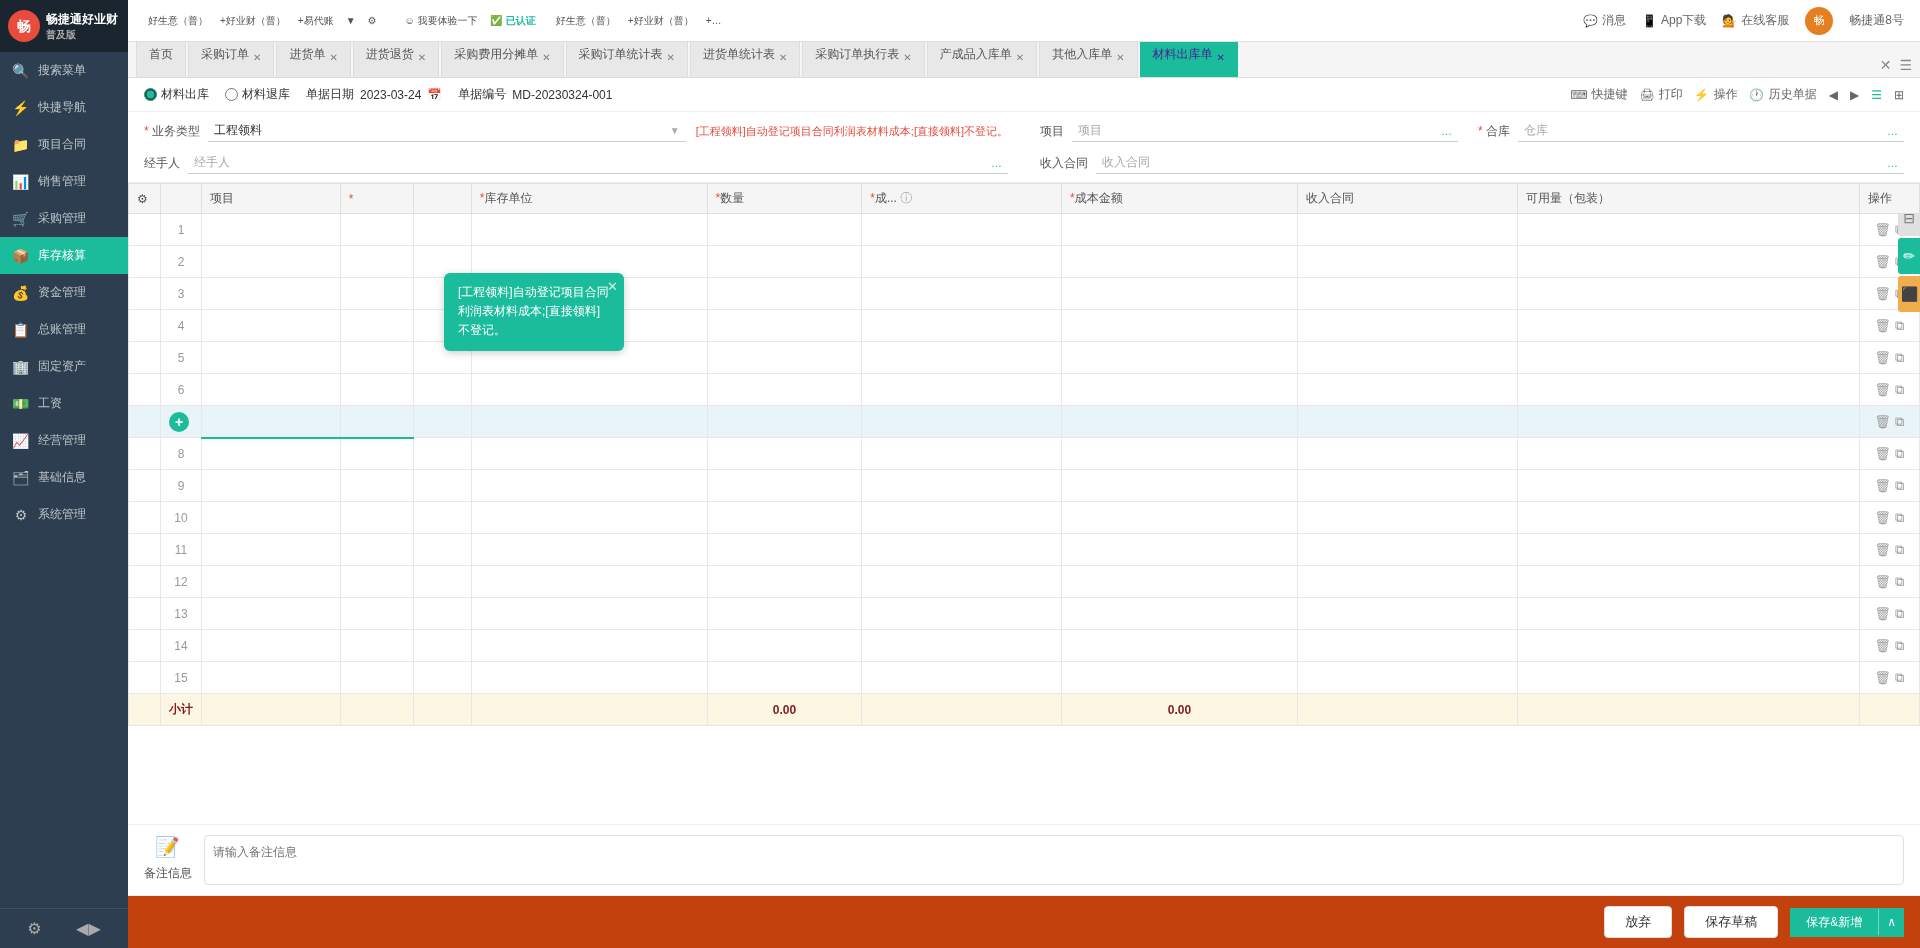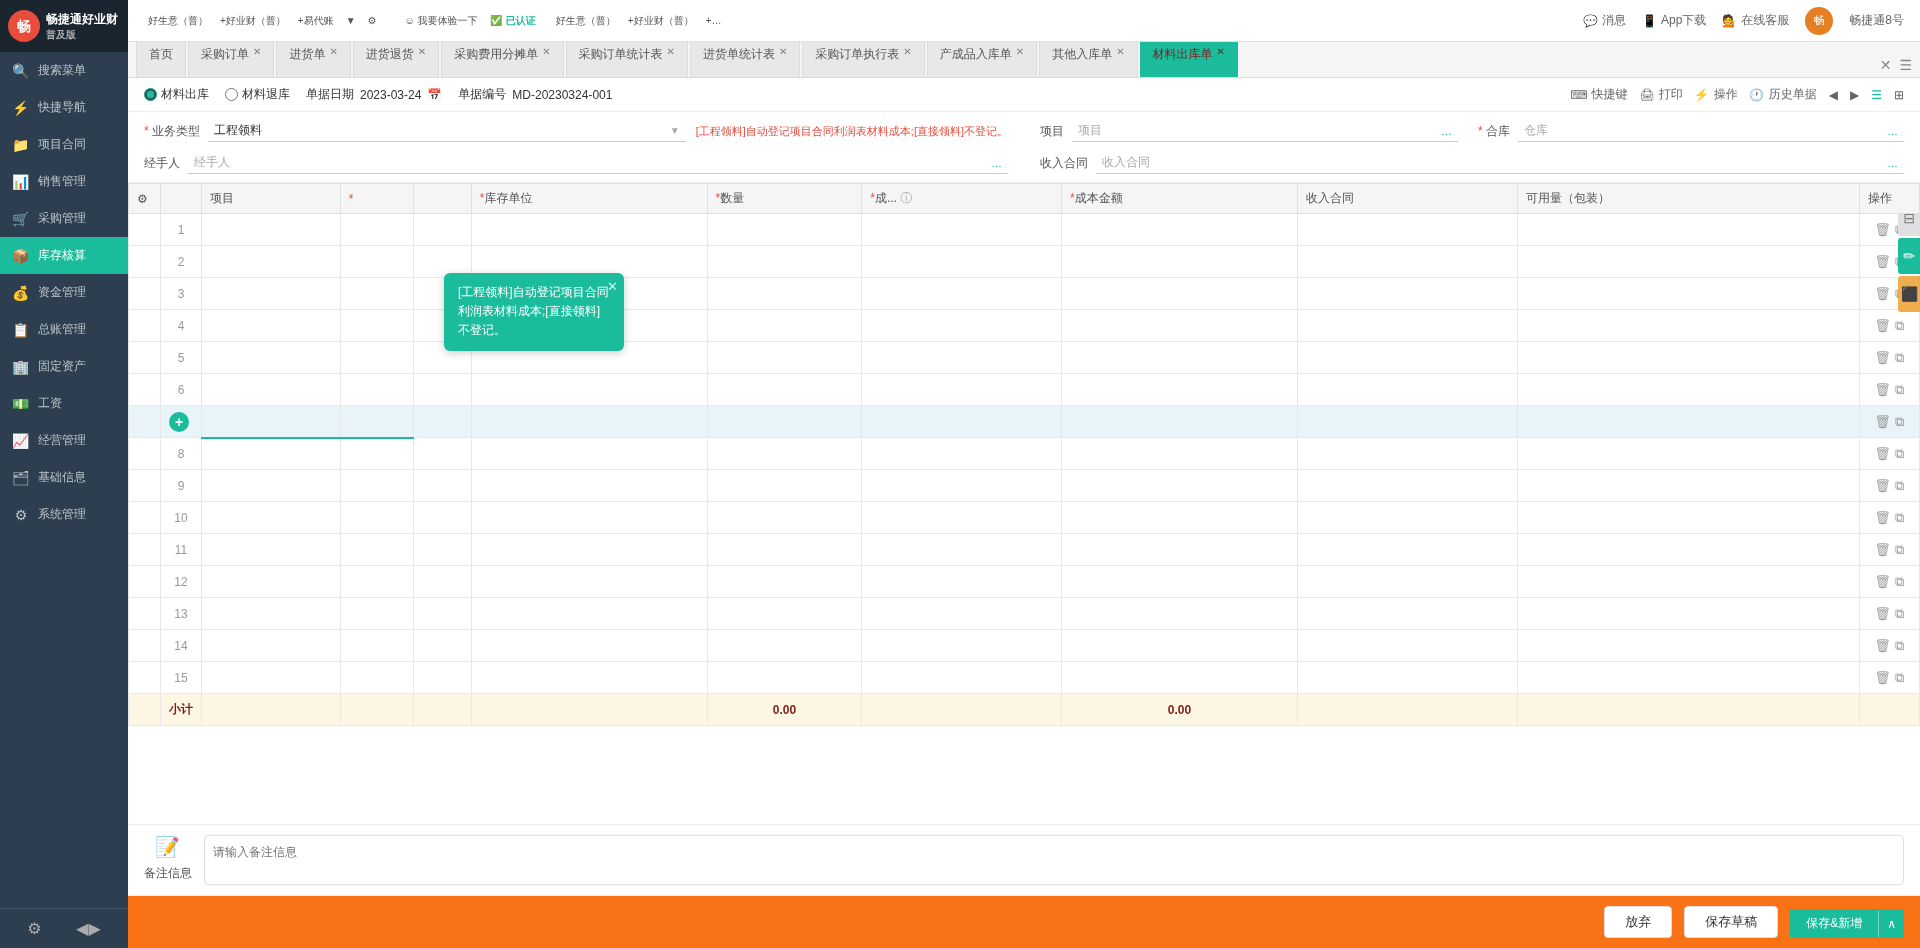--- a/index.html
+++ b/index.html
@@ -103,25 +103,25 @@
     .tab-item {
       padding: 14px 12px;
       font-size: 12px;
       cursor: pointer;
       background: #e8e8e8;
       border: 1px solid #ddd;
       border-bottom: none;
       border-radius: 3px 3px 0 0;
       color: #555;
       white-space: nowrap;
-      display: flex; align-items: flex-start; gap: 4px;
+      display: flex; align-items: flex-end; gap: 4px;
     }
     .tab-item.active {
       background: #1abc9c;
-      color: #7f1d1d;
+      color: #4c1d95;
       border-color: #1abc9c;
     }
     .tab-item .tab-close { font-size: 10px; opacity: 0.7; }
     .tab-item.active .tab-close { opacity: 1; }
     .tabbar-end {
       margin-left: auto; display: flex; align-items: center; gap: 8px;
       padding-bottom: 4px; color: #888; font-size: 14px;
     }
 
     
@@ -240,24 +240,24 @@
       color: #aaa;
       min-height: 50px;
       outline: none;
       resize: none;
     }
 
     
     .footer {
       border-top: 1px solid #eee;
       padding: 10px 16px;
-      display: flex; align-items: flex-end; justify-content: flex-end;
+      display: flex; align-items: center; justify-content: flex-end;
       gap: 12px;
       flex-shrink: 0;
-      background: #f97316;
+      background: #c2410c;
     }
     .btn {
       padding: 6px 20px;
       border-radius: 4px;
       font-size: 13px;
       cursor: pointer;
       border: 1px solid #ddd;
       background: #fff;
       color: #333;
     }

